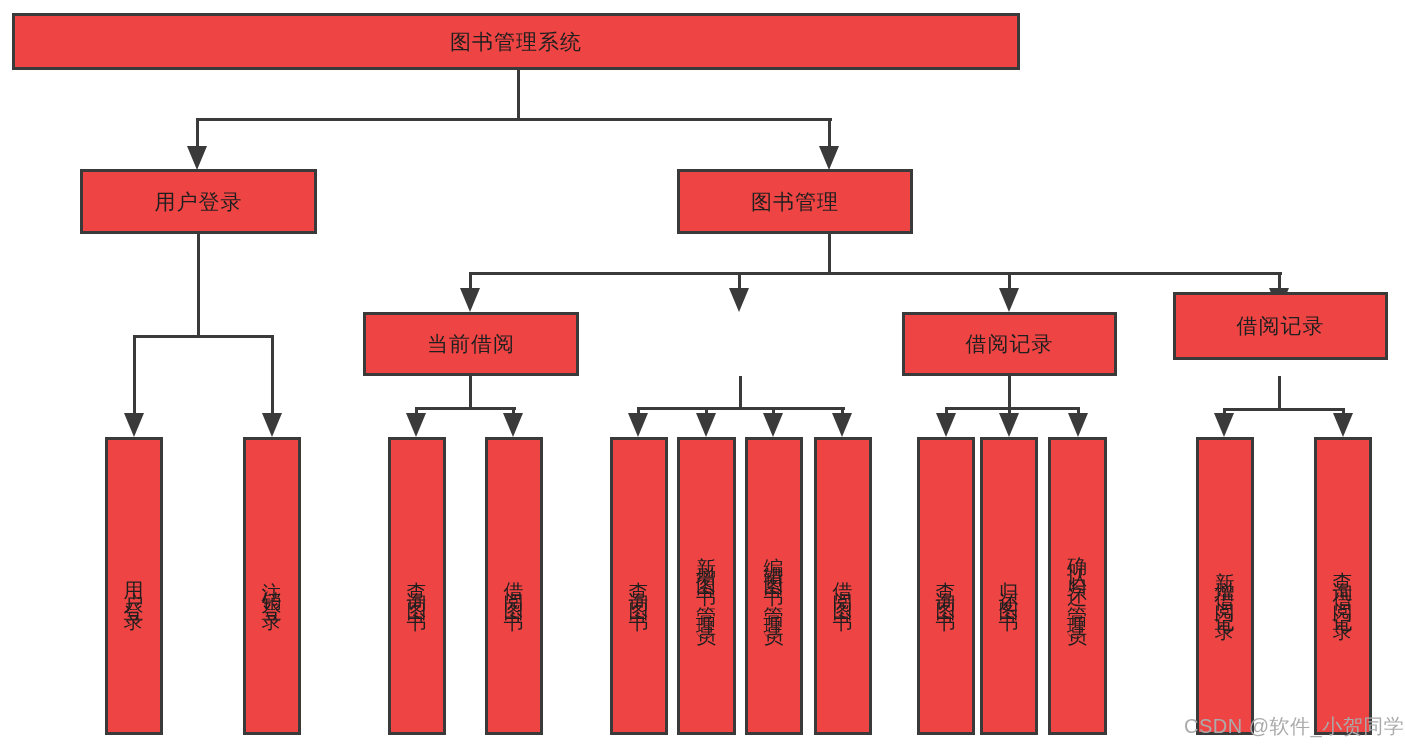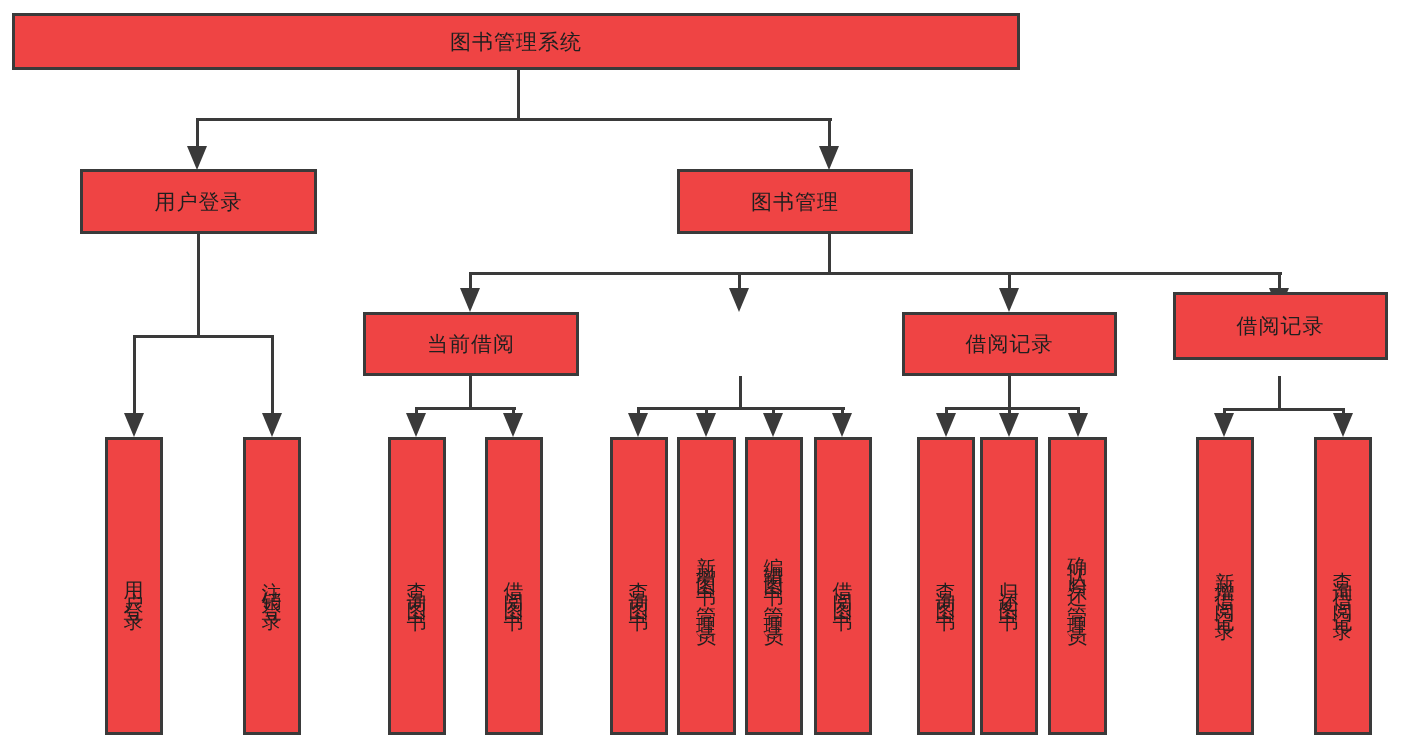--- a/index.html
+++ b/index.html
@@ -100,14 +100,15 @@
   <div class="node vbox" style="left:745px;top:437px;width:58px;height:298px;">编辑图书（管理员）</div>
   <div class="node vbox" style="left:814px;top:437px;width:58px;height:298px;">借阅图书</div>
 
   <div class="node vbox" style="left:917px;top:437px;width:58px;height:298px;">查询图书</div>
   <div class="node vbox" style="left:980px;top:437px;width:58px;height:298px;">归还图书</div>
   <div class="node vbox" style="left:1048px;top:437px;width:59px;height:298px;">确认归还（管理员）</div>
 
   <div class="node vbox" style="left:1196px;top:437px;width:58px;height:298px;">新增借阅记录</div>
   <div class="node vbox" style="left:1314px;top:437px;width:58px;height:298px;">查询借阅记录</div>
 
+  <div class="watermark">CSDN @软件_小贺同学</div>
 
 </div>
 
 </body></html>

